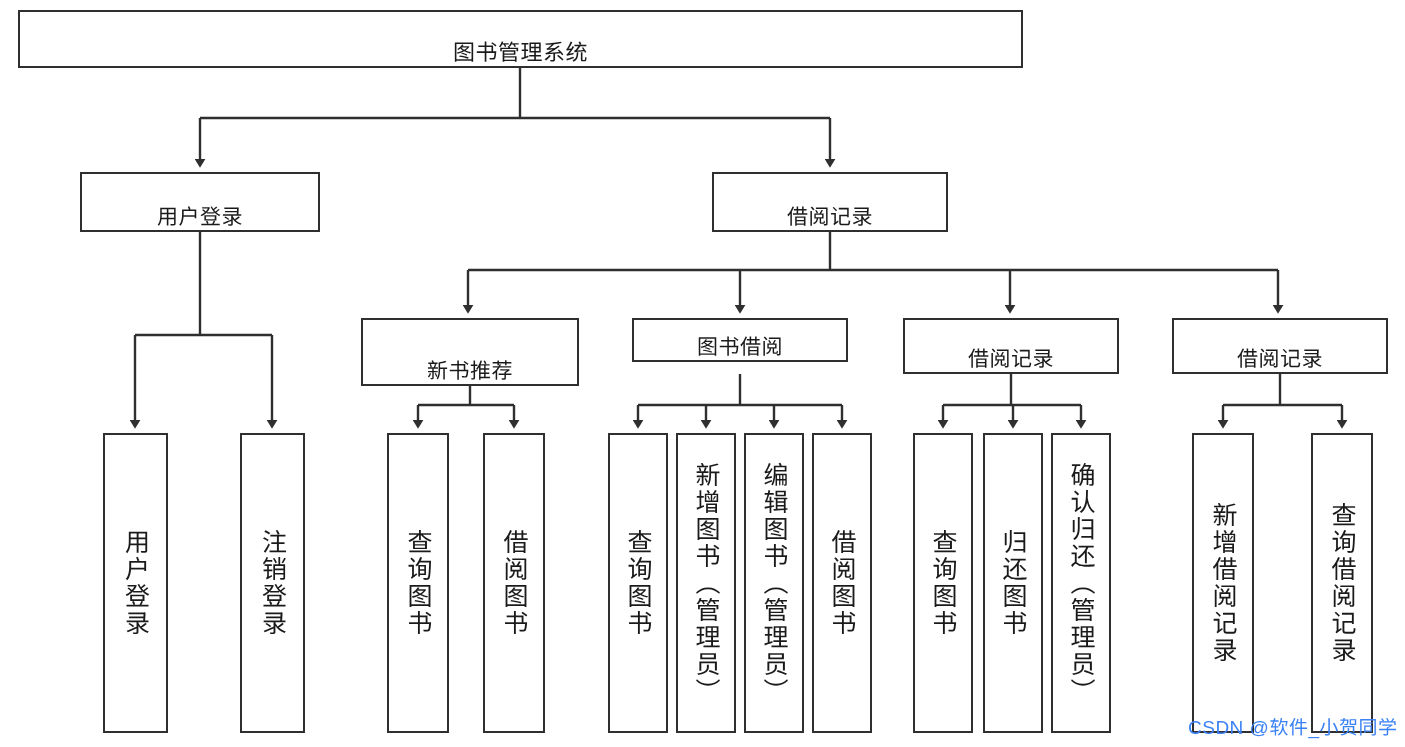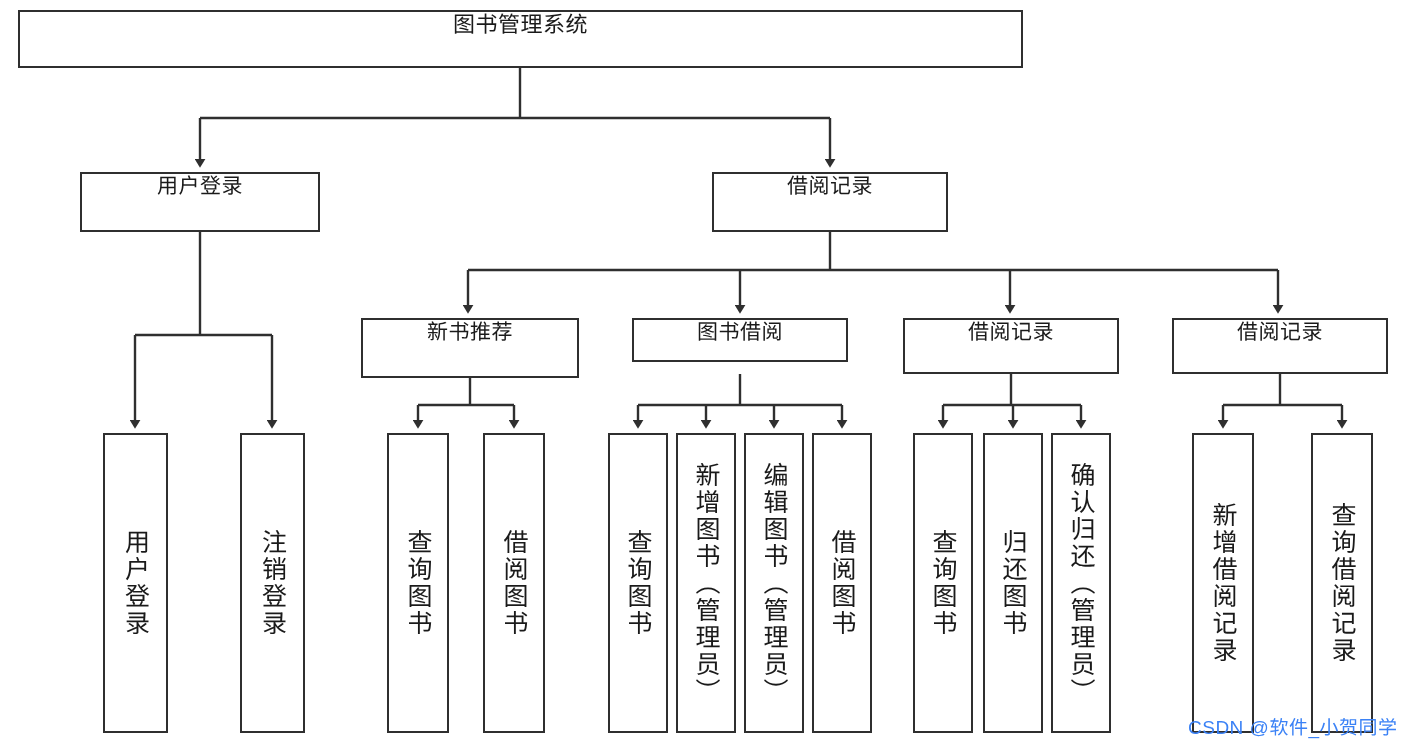--- a/index.html
+++ b/index.html
@@ -25,21 +25,21 @@
     width: 1405px;
     height: 747px;
     pointer-events: none;
   }
   .node {
     position: absolute;
     box-sizing: border-box;
     background: #ffffff;
     border: 2px solid #2f2f2f;
     display: flex;
-    align-items: flex-start;
+    align-items: flex-end;
     justify-content: center;
     color: #1a1a1a;
   }
   .node-label {
     display: block;
     text-align: center;
     line-height: 1.18;
     color: #1a1a1a;
   }
   
@@ -136,21 +136,21 @@
     <span class="node-label">图书管理系统</span>
   </div>
 
   <div class="node horiz" style="left:80px; top:172px; width:240px; height:60px;">
     <span class="node-label">用户登录</span>
   </div>
   <div class="node horiz" style="left:712px; top:172px; width:236px; height:60px;">
     <span class="node-label">借阅记录</span>
   </div>
 
-  <div class="node horiz" style="left:361px; top:318px; width:218px; height:60px;">
+  <div class="node horiz" style="left:361px; top:318px; width:218px; height:68px;">
     <span class="node-label">新书推荐</span>
   </div>
   <div class="node horiz" style="left:632px; top:318px; width:216px; height:44px;">
     <span class="node-label">图书借阅</span>
   </div>
   <div class="node horiz" style="left:903px; top:318px; width:216px; height:56px;">
     <span class="node-label">借阅记录</span>
   </div>
   <div class="node horiz" style="left:1172px; top:318px; width:216px; height:56px;">
     <span class="node-label">借阅记录</span>

